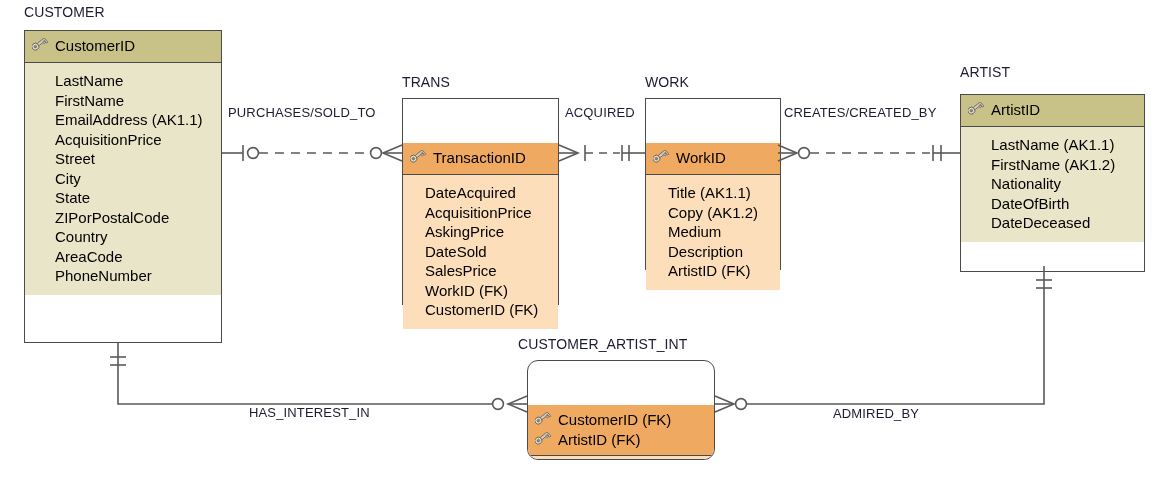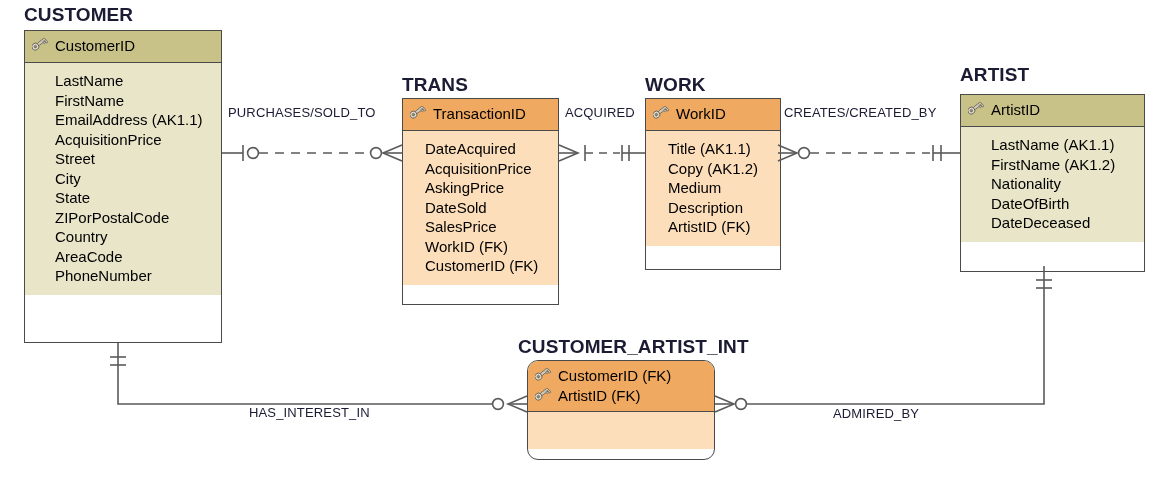--- a/index.html
+++ b/index.html
@@ -25,22 +25,22 @@
     box-sizing: border-box;
     border: 1.5px solid #4a4a4a;
     background: #fff;
   }
   .entity.rounded {
     border-radius: 11px;
     overflow: hidden;
   }
   .ent-name {
     position: absolute;
-    font-size: 19px;
-    font-weight: 700;
+    font-size: 14px;
+    font-weight: 400;
     color: #1b1b33;
     white-space: nowrap;
     letter-spacing: 0.1px;
   }
   .ent-header {
     box-sizing: border-box;
     padding: 5px 8px 6px 7px;
     border-bottom: 1.5px solid #4a4a4a;
     display: block;
   }
@@ -58,21 +58,21 @@
     display: flex;
     align-items: center;
     gap: 4px;
     line-height: 20px;
   }
   .key-row .lbl { display: inline-block; }
 
   
   .scheme-olive .ent-header { background: #c9c288; }
   .scheme-olive .ent-body   { background: #e9e5c9; }
-  .scheme-orange .ent-header { background: #f0a961; }
+  .scheme-orange .ent-header { background: #f0a961; margin-top: 44px; }
   .scheme-orange .ent-body   { background: #fcdeba; }
 
   
   .key-icon {
     flex: 0 0 auto;
     width: 19px;
     height: 17px;
     display: inline-block;
     vertical-align: middle;
   }

